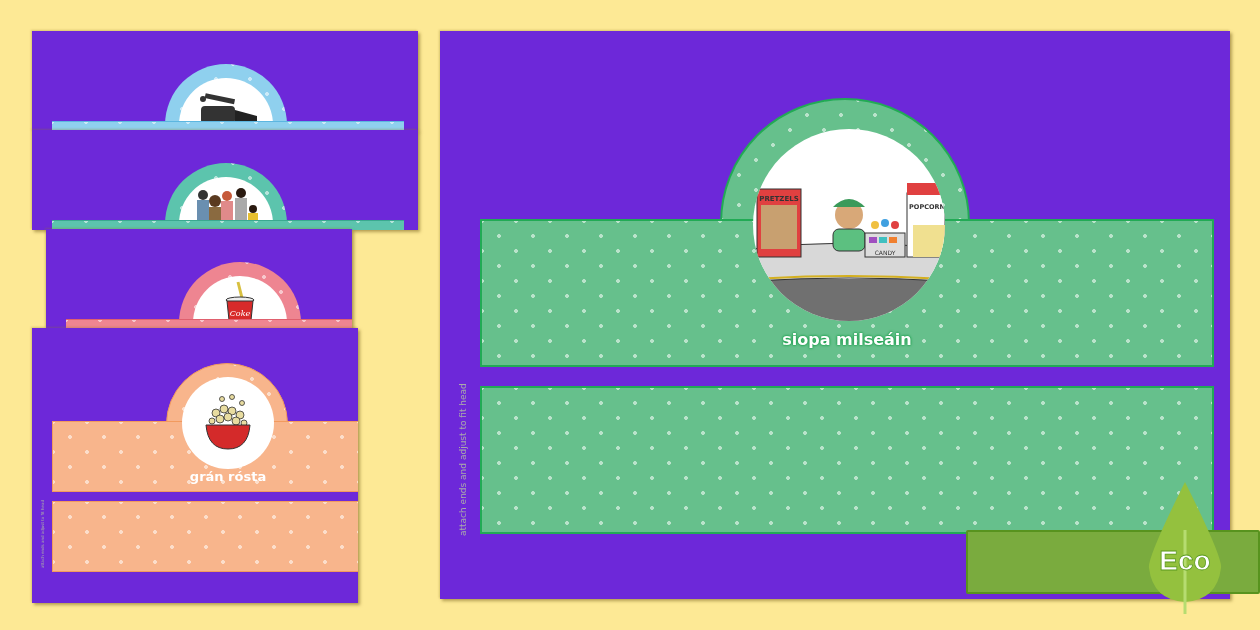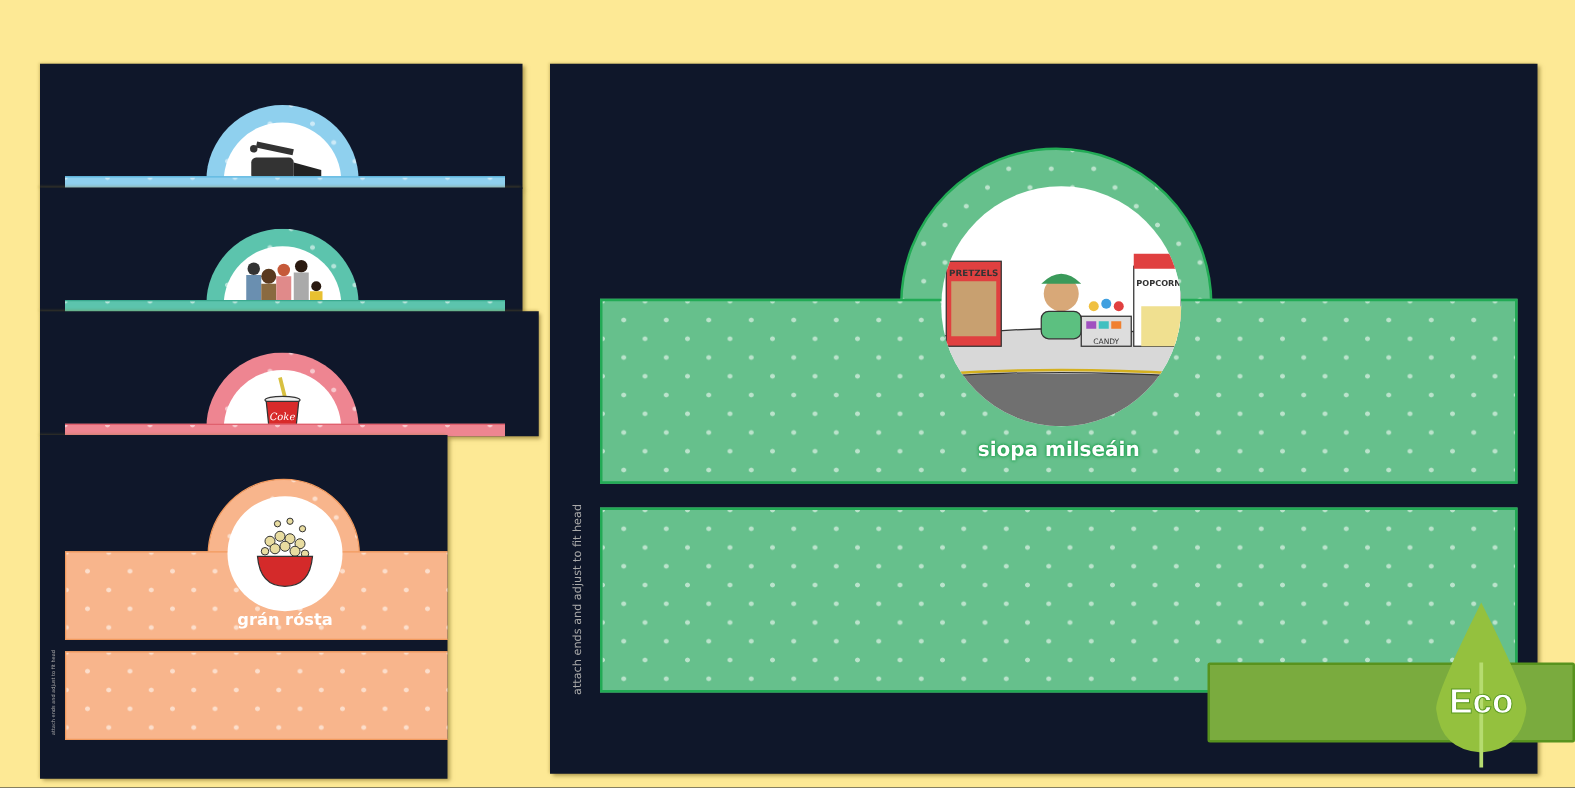--- a/index.html
+++ b/index.html
@@ -3,24 +3,23 @@
 <meta charset="utf-8">
 <style>
   * { box-sizing: border-box; margin: 0; padding: 0; }
   body {
     width: 1260px; height: 630px; overflow: hidden;
     background: #fde995;
     font-family: "DejaVu Sans", sans-serif;
     position: relative;
   }
   .page {
-    position: absolute; background: #0f172a;
+    position: absolute; background: #6d28d9;
     box-shadow: 2px 2px 3px rgba(120,100,30,0.55), -1px -1px 2px rgba(150,130,40,0.3);
     overflow: hidden;
-    margin-top: 20px;
   }
   .dots {
     background-image:
       radial-gradient(circle, rgba(255,255,255,0.55) 1.6px, transparent 2.2px),
       radial-gradient(circle, rgba(255,255,255,0.55) 1.6px, transparent 2.2px);
     background-size: 34px 30px, 34px 30px;
     background-position: 0 0, 17px 15px;
   }
   .band { position: absolute; }
   .arch { position: absolute; border-radius: 50%; }
@@ -64,21 +63,21 @@
         <rect x="30" y="14" width="12" height="26" fill="#e08a8a"></rect>
       <circle cx="50" cy="6" r="5" fill="#2a1a10"></circle>
         <rect x="44" y="11" width="12" height="29" fill="#aaa"></rect>
       <circle cx="62" cy="22" r="4" fill="#2a1a10"></circle>
         <rect x="57" y="26" width="10" height="14" fill="#e8c030"></rect>
     </svg>
   </div>
   <div class="band dots" style="left:20px;top:90px;width:352px;height:14px;background-color:#5cc4ad;border-top:1px solid #3aa98f;"></div>
 </div>
 
-<div class="page" style="left:32px;top:229px;width:399px;height:100px;z-index:3;">
+<div class="page" style="left:46px;top:229px;width:306px;height:100px;z-index:3;">
   <div class="arch dots" style="left:133px;top:33px;width:122px;height:122px;background-color:#ee8591;"></div>
   <div class="circle" style="left:147px;top:47px;width:94px;height:94px;">
     <svg class="pic" width="40" height="50" viewBox="0 0 40 50" style="top:4px;">
       <line x1="18" y1="2" x2="22" y2="18" stroke="#d8c040" stroke-width="3"></line>
       <ellipse cx="20" cy="20" rx="14" ry="3" fill="#eee" stroke="#333" stroke-width="1"></ellipse>
       <polygon points="7,21 33,21 30,50 10,50" fill="#d82a2a" stroke="#333" stroke-width="1"></polygon>
       <text x="20" y="36" font-size="8" fill="#fff" text-anchor="middle" font-family="DejaVu Serif, serif" font-style="italic">Coke</text>
     </svg>
   </div>
   <div class="band dots" style="left:20px;top:90px;width:352px;height:14px;background-color:#ee8591;border-top:1px solid #e0606e;"></div>

